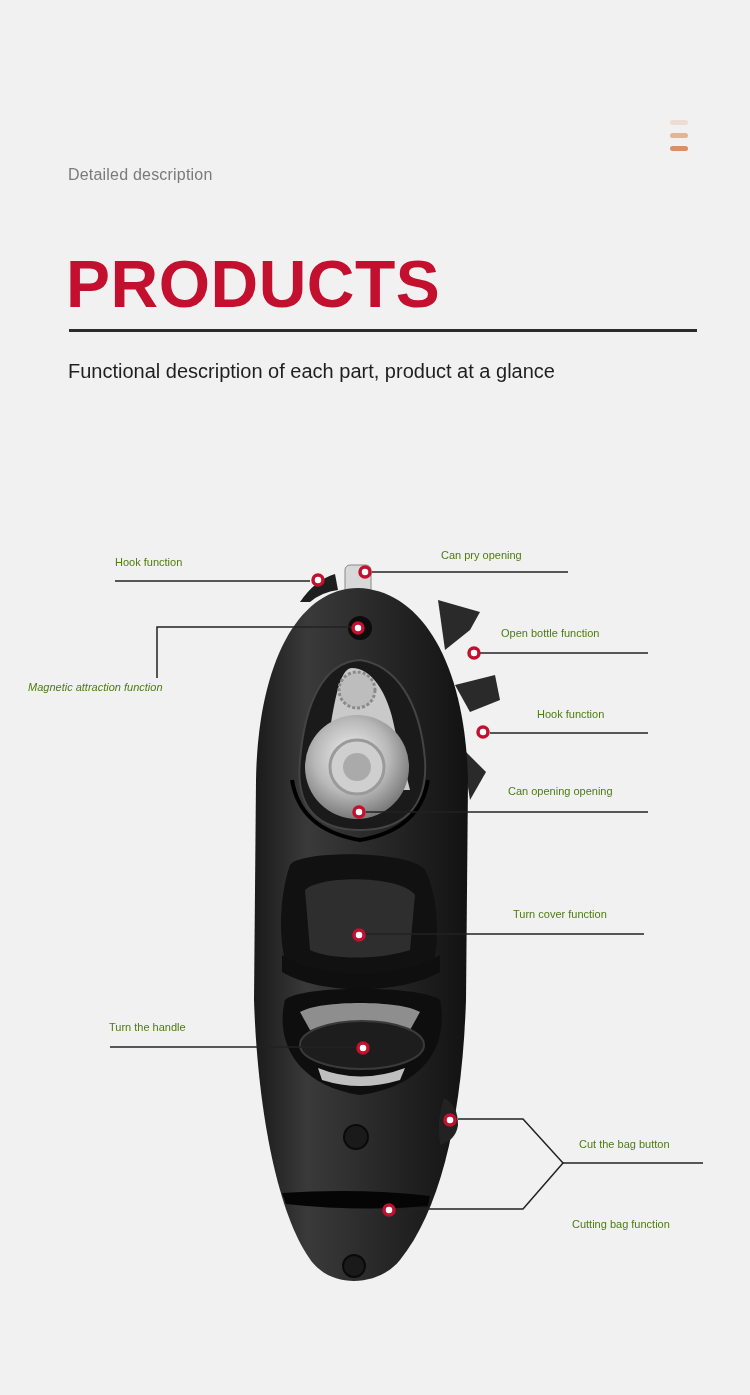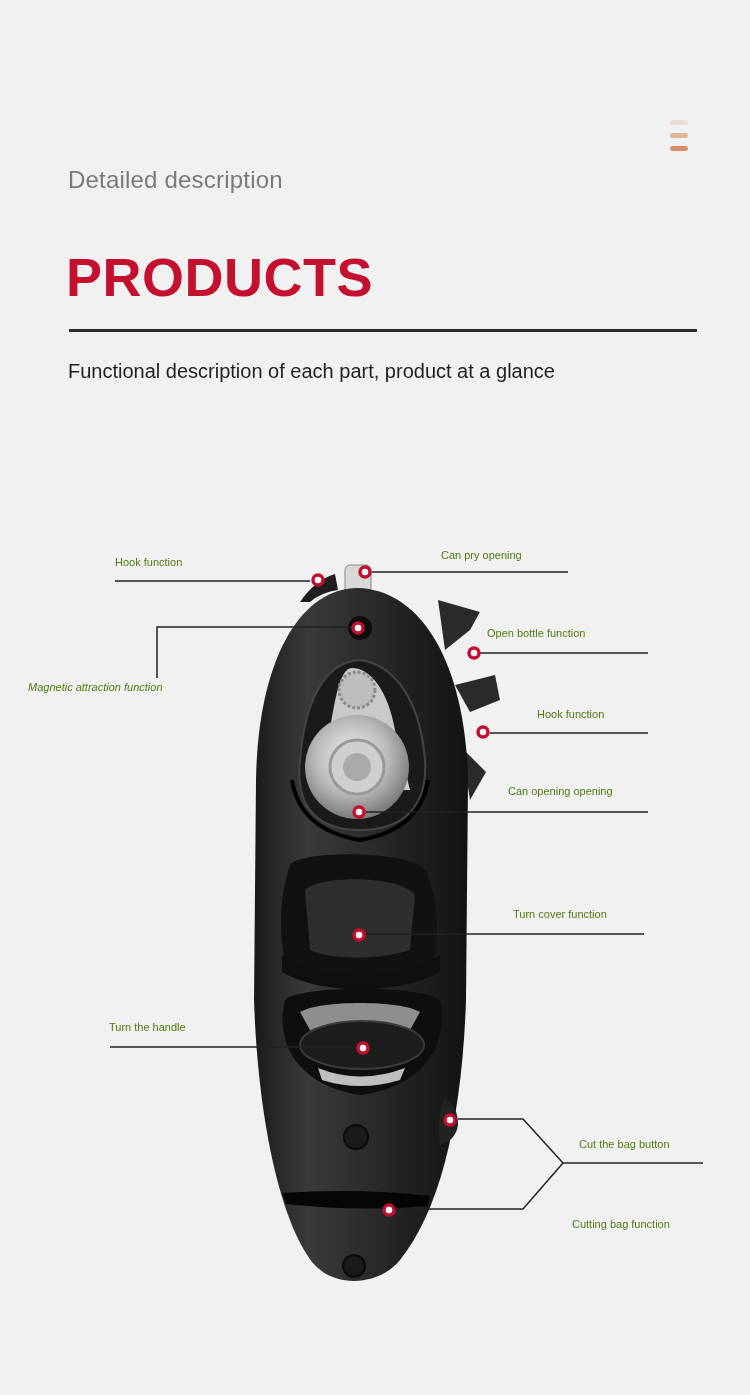--- a/index.html
+++ b/index.html
@@ -2,22 +2,22 @@
 <html><head>
 <meta charset="utf-8">
 <style>
   html, body { margin: 0; padding: 0; }
   body {
     width: 750px; height: 1395px; background: #f1f1f1; position: relative; overflow: hidden;
     font-family: "Liberation Sans", "DejaVu Sans", sans-serif;
   }
   .abs { position: absolute; }
   .deco-bars .bar { position: absolute; left: 0; width: 18px; height: 5px; border-radius: 3px; }
-  .subtitle-small { left: 68px; top: 166px; font-size: 24px; color: #7a7a7a; letter-spacing: 0.2px; }
-  .title { left: 66px; top: 246px; font-size: 54px; font-weight: bold; color: #c4102f; letter-spacing: 0.5px; }
+  .subtitle-small { left: 68px; top: 166px; font-size: 16px; color: #7a7a7a; letter-spacing: 0.2px; }
+  .title { left: 66px; top: 246px; font-size: 66px; font-weight: bold; color: #c4102f; letter-spacing: 0.5px; }
   .rule { left: 69px; top: 329px; width: 628px; height: 3px; background: #2b2b2b; }
   .tagline { left: 68px; top: 360px; font-size: 20px; color: #1f1f1f; }
   .label { font-size: 11px; color: #4d7c0f; white-space: nowrap; }
   svg.overlay { position: absolute; left: 0; top: 0; }
 </style>
 </head>
 <body>
 
 <div class="abs deco-bars" style="left:670px; top:120px; width:18px; height:34px;">
   <div class="bar" style="top:0; background:#ecdcd4;"></div>
@@ -106,19 +106,19 @@
     <circle cx="359" cy="935" r="5"></circle>
     <circle cx="363" cy="1048" r="5"></circle>
     <circle cx="450" cy="1120" r="5"></circle>
     <circle cx="389" cy="1210" r="5"></circle>
   </g>
 </svg>
 
 <div class="abs label" style="left:115px; top:556px;">Hook function</div>
 <div class="abs label" style="left:441px; top:549px;">Can pry opening</div>
 <div class="abs label" style="left:28px; top:681px;font-style:italic;">Magnetic attraction function</div>
-<div class="abs label" style="left:487px; top:627px;">Open bottle function</div>
+<div class="abs label" style="left:501px; top:627px;">Open bottle function</div>
 <div class="abs label" style="left:537px; top:708px;">Hook function</div>
 <div class="abs label" style="left:508px; top:785px;">Can opening opening</div>
 <div class="abs label" style="left:513px; top:908px;">Turn cover function</div>
 <div class="abs label" style="left:109px; top:1021px;">Turn the handle</div>
 <div class="abs label" style="left:579px; top:1138px;">Cut the bag button</div>
 <div class="abs label" style="left:572px; top:1174px;margin-top:44px;">Cutting bag function</div>
 
 </body></html>

